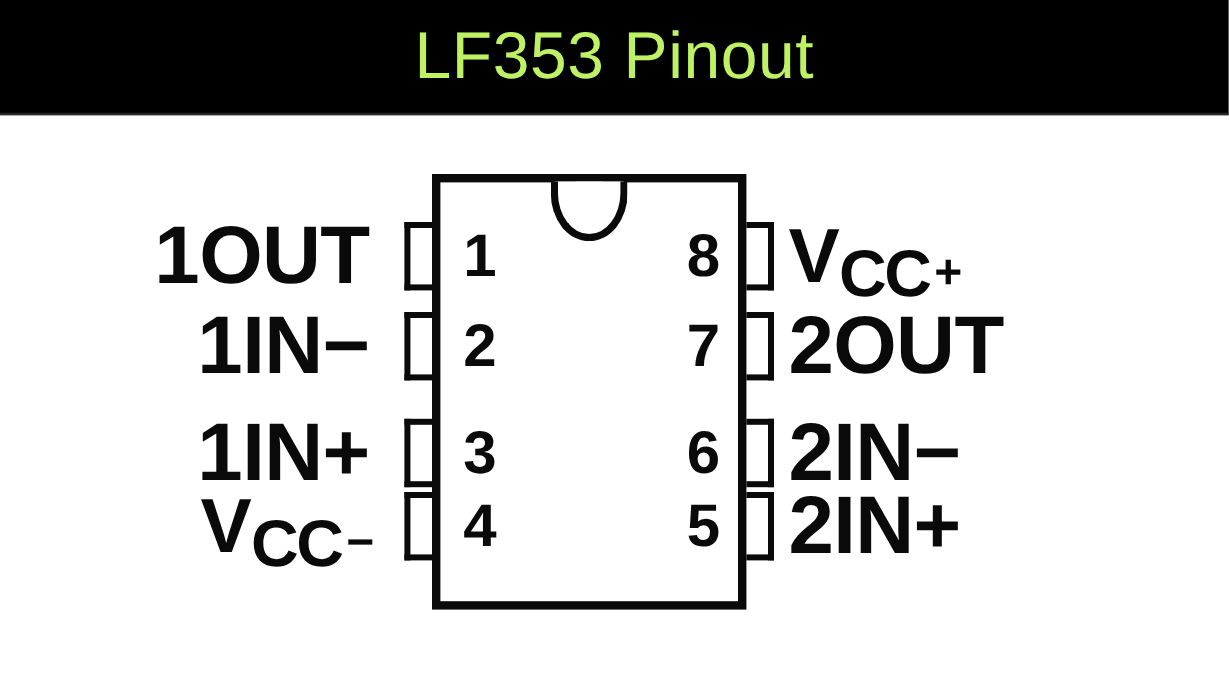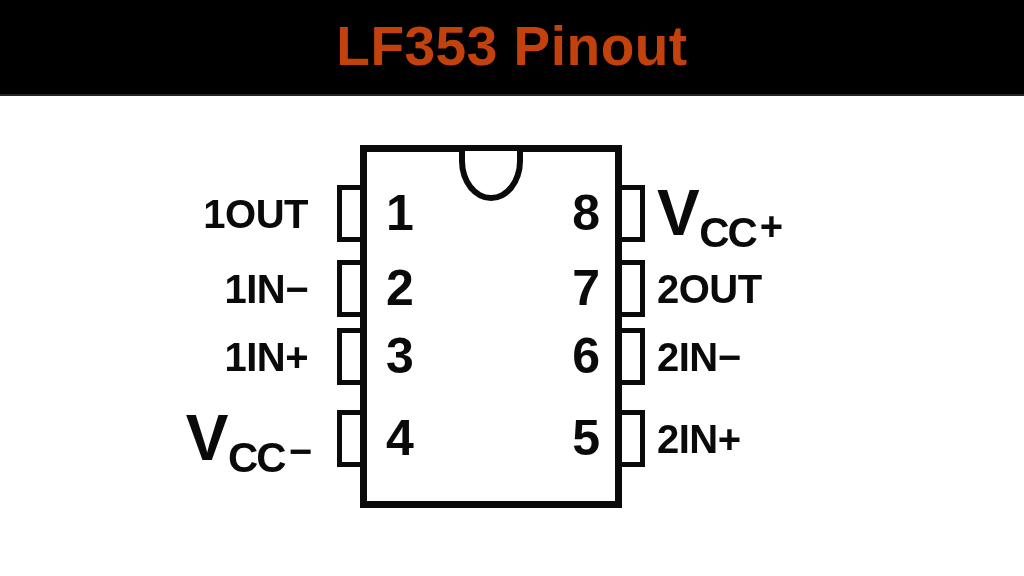--- a/index.html
+++ b/index.html
@@ -17,24 +17,24 @@
     position: absolute;
     left: 0; top: 0;
     width: 1024px;
     height: 94px;
     background: #000000;
     border-bottom: 2px solid #262626;
   }
   .title-bar h1 {
     margin: 0;
     font-size: 55px;
-    font-weight: bold;
+    font-weight: normal;
     line-height: 92px;
     text-align: center;
-    color: #c2410c;
+    color: #bef264;
     letter-spacing: 0.5px;
   }
 
   
   .chip-body {
     position: absolute;
     left: 360px; top: 145px;
     width: 262px; height: 363px;
     box-sizing: border-box;
     background: #ffffff;
@@ -60,21 +60,21 @@
     box-sizing: border-box;
     background: #ffffff;
     border: 5px solid #0a0a0a;
     z-index: 1;
   }
   .stub.s-left  { left: 337px; border-right: none; }
   .stub.s-right { left: 621px; border-left: none; }
 
   .r1 { top: 185px; }
   .r2 { top: 260px; }
-  .r3 { top: 328px; }
+  .r3 { top: 349px; }
   .r4 { top: 410px; }
 
   .num {
     position: absolute;
     height: 57px;
     line-height: 57px;
     font-size: 50px;
     font-weight: bold;
     color: #0a0a0a;
     z-index: 4;
@@ -87,24 +87,24 @@
     height: 57px;
     line-height: 57px;
     font-weight: bold;
     color: #0a0a0a;
     white-space: nowrap;
     z-index: 4;
   }
   .plabel.l-left  { left: 30px;  width: 282px; text-align: right; }
   .plabel.l-right { left: 657px; width: 340px; text-align: left; }
 
-  .plabel .lpre  { font-size: 40px; letter-spacing: -0.5px; }
+  .plabel .lpre  { font-size: 68px; letter-spacing: -0.5px; }
   .plabel.vrow .lpre { font-size: 64px; }
   .plabel .lsub  {
-    font-size: 42px;
+    font-size: 55px;
     position: relative;
     top: 12px;
     letter-spacing: -2px;
   }
   .plabel .lpost {
     font-size: 40px;
     position: relative;
     top: 5px;
     margin-left: 4px;
   }

